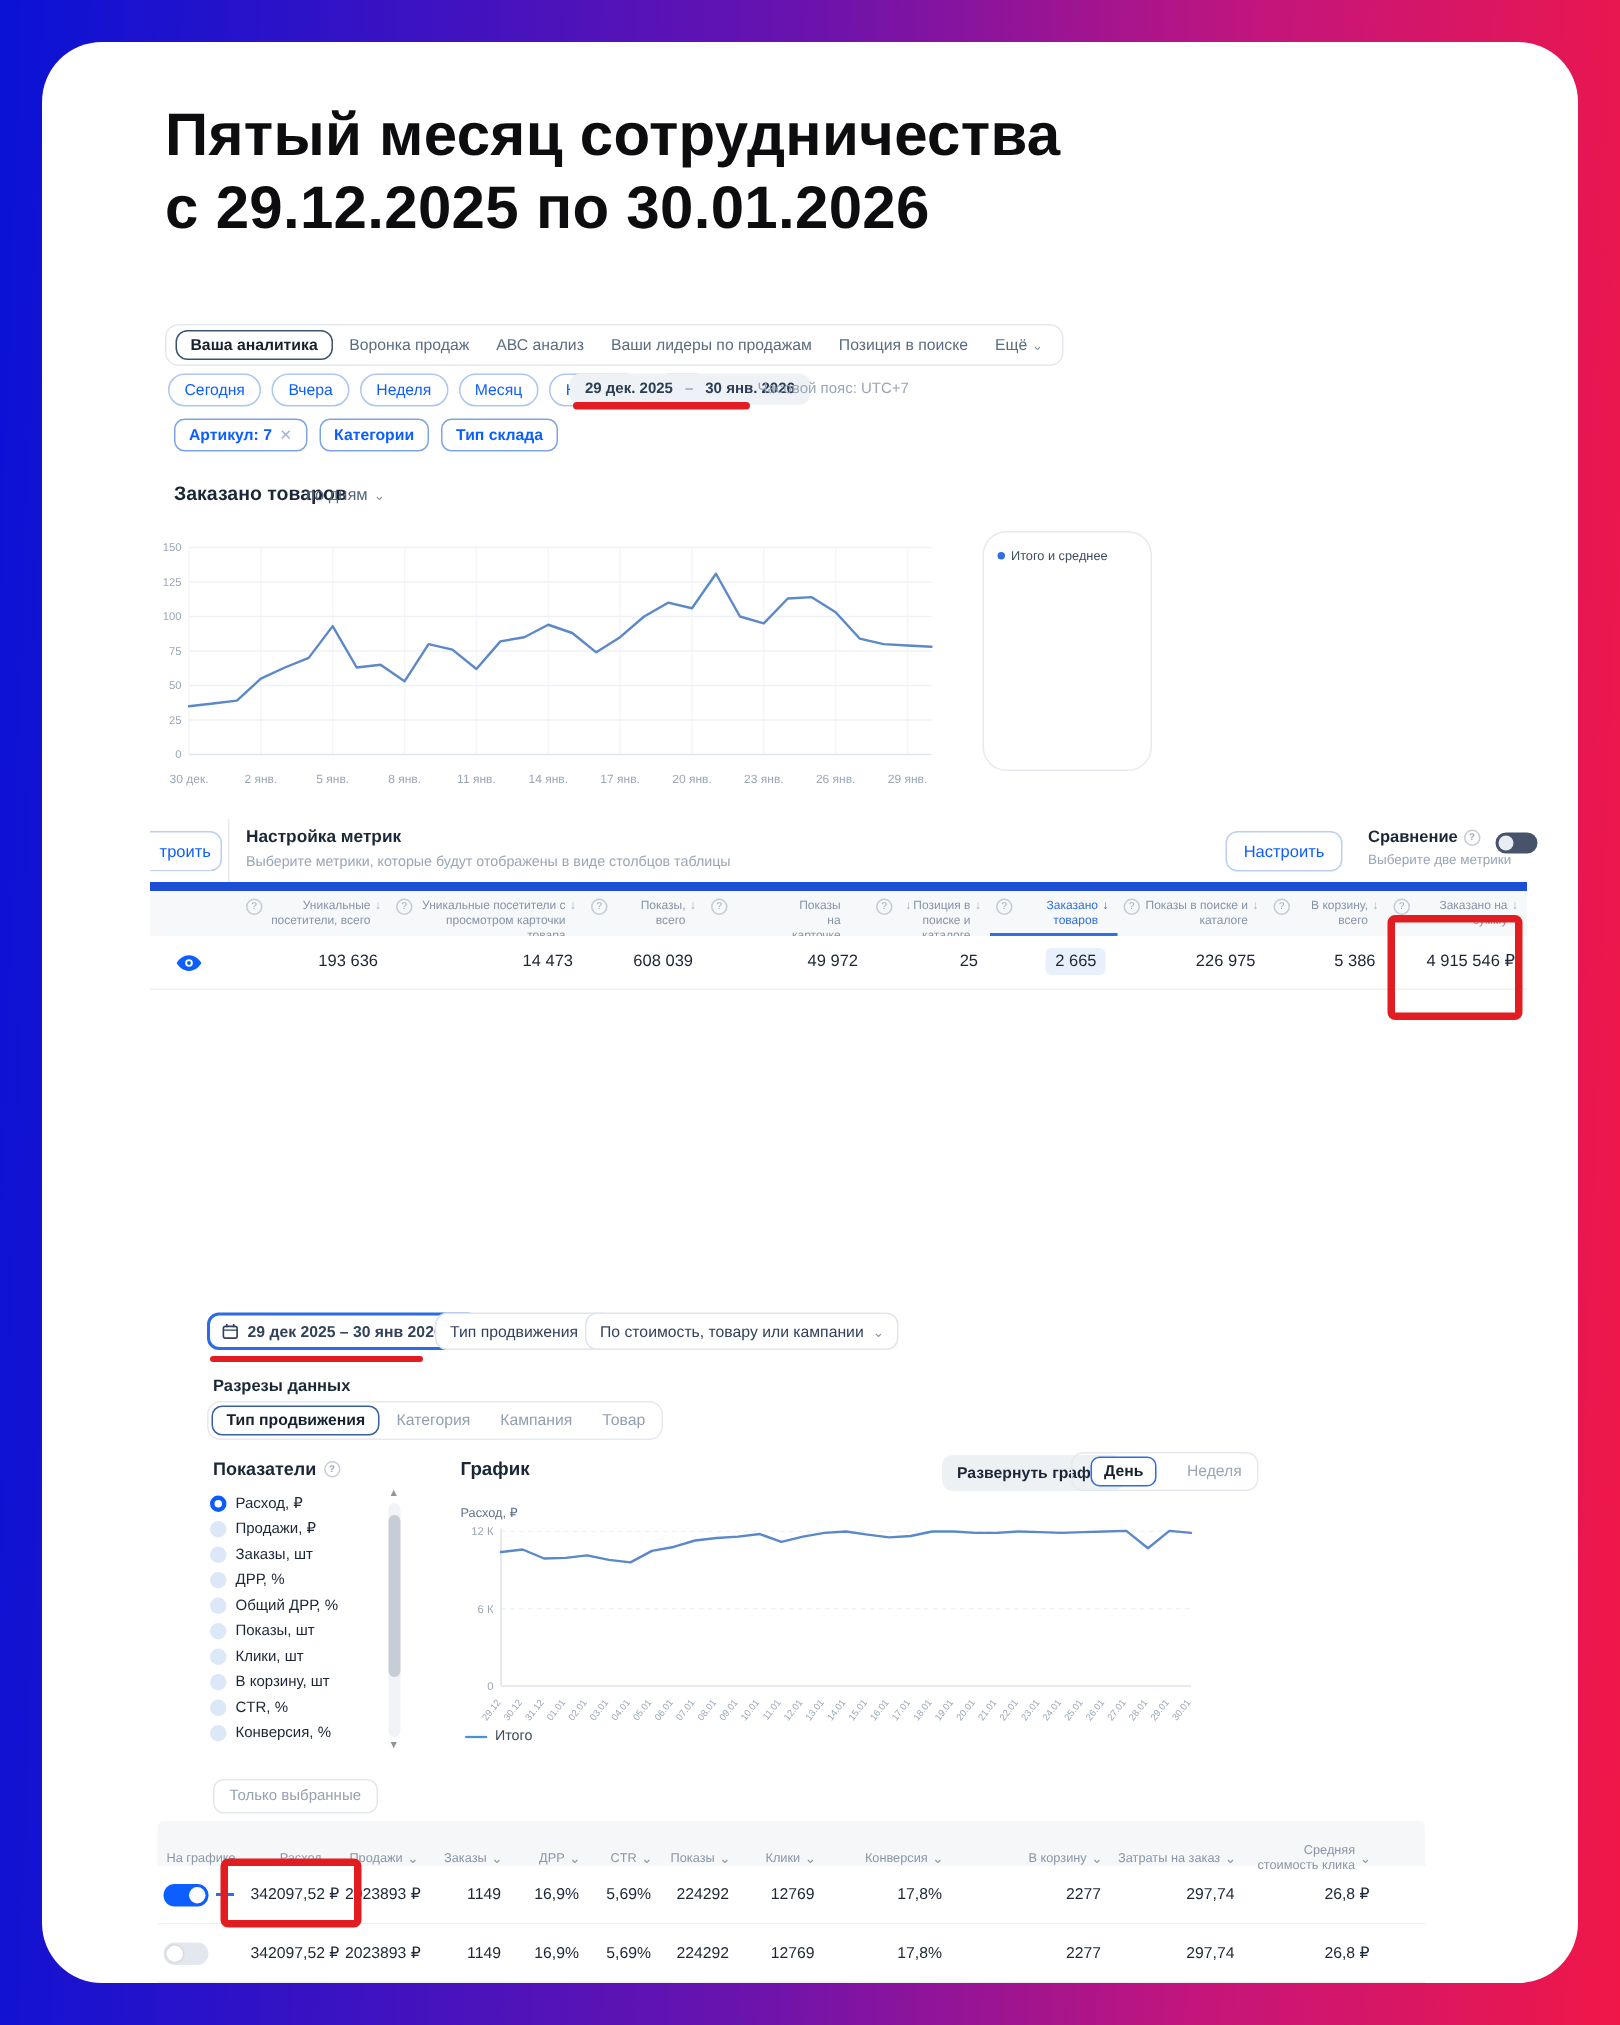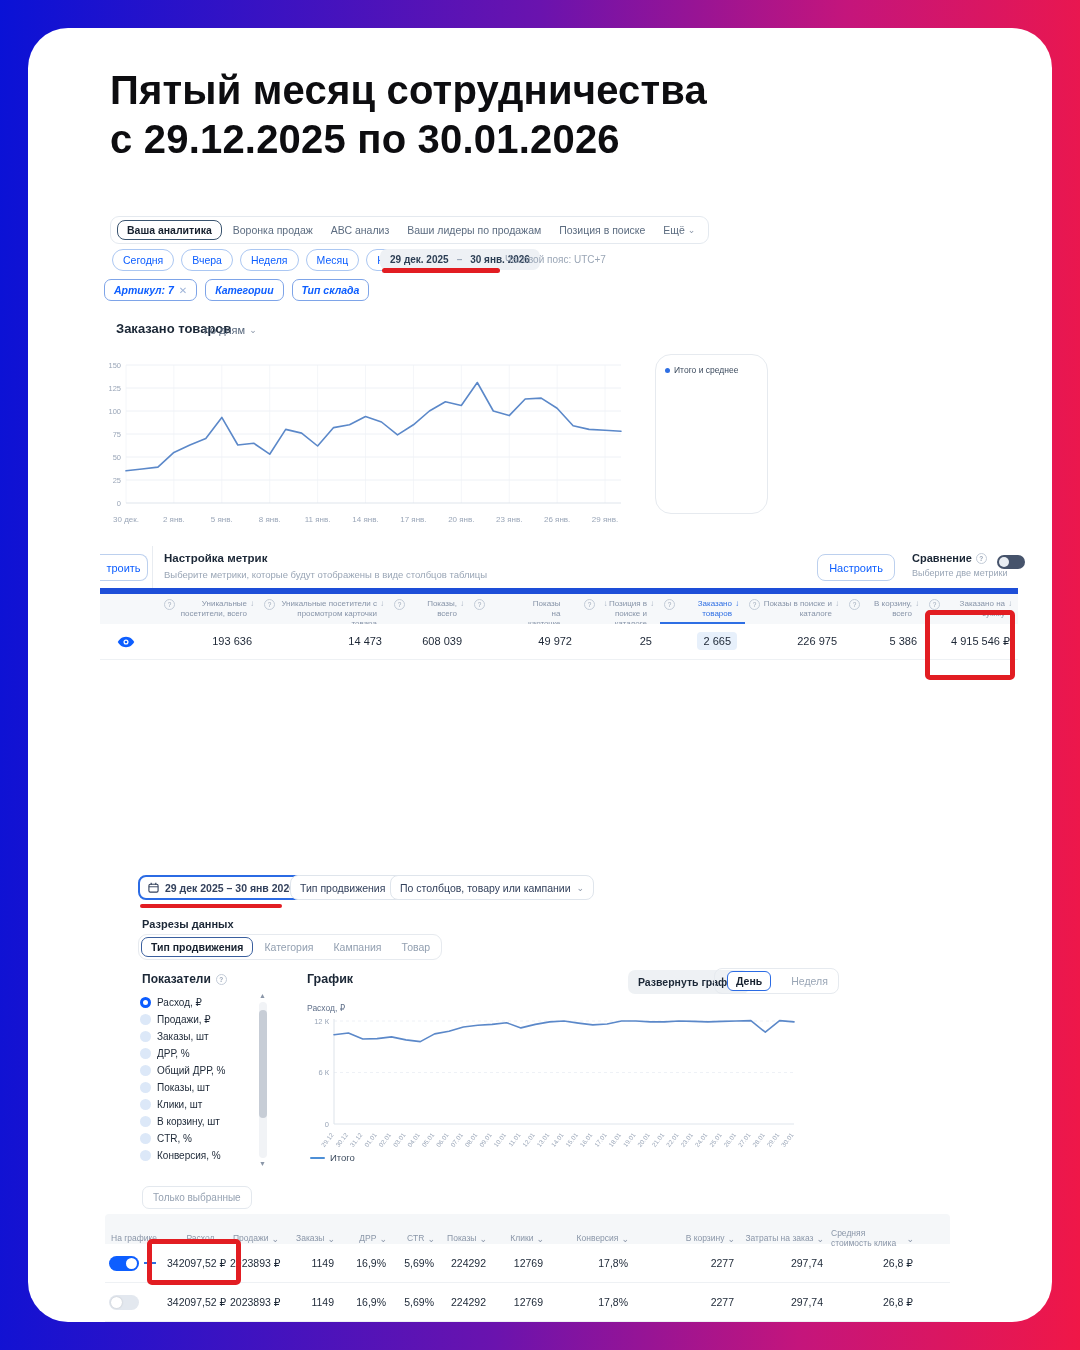--- a/index.html
+++ b/index.html
@@ -20,21 +20,21 @@
   .tabbar{left:82px;top:188px;display:flex;align-items:center;gap:4px;border:1px solid #e4e9ef;border-radius:9px;padding:2px 6px;height:28px;box-sizing:border-box;}
   .d1-tab{font-size:10.5px;color:#5c6c80;padding:4px 7px;white-space:nowrap;display:flex;align-items:center;gap:3px;}
   .d1-tab.active{border:1.5px solid #3a546f;border-radius:8px;color:#16202e;font-weight:600;padding:3px 9px;background:#fff;}
   .chev{font-size:9px;color:#8a96a8;line-height:6px;}
   
   .periods{left:84px;top:221px;display:flex;gap:7px;align-items:flex-start;}
   .pill{border:1px solid #abc7f2;border-radius:13px;color:#0d5eff;font-size:10.5px;padding:4px 10px;white-space:nowrap;background:#fff;}
   .datechip1{left:352px;top:221px;background:#eef1f5;border-radius:7px;padding:5px 10px;font-size:10px;font-weight:700;color:#2c3e54;display:flex;gap:8px;white-space:nowrap;}
   .tz{left:477px;top:226px;font-size:10px;}
   
-  .fchips{left:76px;top:251px;display:flex;gap:8px;font-style:italic;}
+  .fchips{left:88px;top:251px;display:flex;gap:8px;}
   .fchip{border:1.5px solid #7ea4e8;border-radius:7px;color:#0d5eff;font-size:10.5px;font-weight:600;padding:4px 9px;display:flex;align-items:center;gap:5px;background:#fff;}
   .fchip .x{color:#9fb4d8;font-size:10px;}
   
   .c1title{left:88px;top:293px;font-size:13px;font-weight:800;color:#1b2736;}
   .c1mode{left:176px;top:296px;font-size:11px;color:#55657a;display:flex;gap:4px;align-items:center;}
   .legendbox{left:627px;top:326px;width:113px;height:160px;border:1px solid #e6eaef;border-radius:16px;box-sizing:border-box;padding:10px 9px;}
   .legenditem{font-size:8.5px;color:#3c4b5e;display:flex;align-items:center;gap:4px;}
   .bluedot{width:5px;height:5px;border-radius:50%;background:#2e6fe4;flex:0 0 auto;}
   
   .cutbtn{left:72px;top:526px;width:48px;height:27px;border:1px solid #bcd0ee;border-left:none;border-radius:0 8px 8px 0;color:#0d5eff;font-size:11px;display:flex;align-items:center;justify-content:center;box-sizing:border-box;background:#fff;}
@@ -82,21 +82,21 @@
   .expandbtn{left:600px;top:942px;height:24px;background:#eef1f4;border-radius:7px;display:flex;align-items:center;padding:0 10px;font-size:10.5px;font-weight:700;color:#1b2736;}
   .dwtoggle{left:686px;top:940px;display:flex;align-items:center;border:1px solid #e6eaef;border-radius:8px;padding:2px;height:26px;box-sizing:border-box;gap:2px;}
   .dw{font-size:10.5px;color:#9aa6b6;padding:3px 8px;margin-left:10px;}
   .dw.active{border:1.5px solid #2b6be4;border-radius:6px;color:#16202e;font-weight:600;background:#fff;}
   .ylab2{left:279px;top:975px;font-size:8.5px;color:#60708a;}
   .legend2{left:282px;top:1124px;display:flex;align-items:center;gap:5px;font-size:9.5px;color:#3c4b5e;}
   .ldash{width:15px;height:0;border-top:2.5px solid #4d8fd6;border-radius:2px;}
   
   .bt{left:77px;top:1186px;width:845px;}
   .bthead{display:flex;background:#f5f7f9;height:30px;border-radius:4px 4px 0 0;}
-  .bt-th{display:flex;align-items:center;justify-content:flex-end;gap:3px;font-size:8.5px;color:#8a96a8;padding:0 5px 0 2px;box-sizing:border-box;line-height:1.15;margin-top:20px;}
+  .bt-th{display:flex;align-items:center;justify-content:flex-end;gap:3px;font-size:8.5px;color:#8a96a8;padding:0 5px 0 2px;box-sizing:border-box;text-align:right;line-height:1.15;margin-top:20px;}
   .bt-th.first{justify-content:flex-start;padding-left:6px;}
   .btrow{display:flex;height:38px;border-bottom:1px solid #eef1f4;background:#fff;align-items:center;}
   .bt-val{font-size:10.5px;color:#1c2736;text-align:right;padding-right:6px;box-sizing:border-box;white-space:nowrap;}
   .tgcell{display:flex;align-items:center;gap:5px;padding-left:4px;box-sizing:border-box;}
   .tg{width:30px;height:15px;border-radius:9px;position:relative;flex:0 0 auto;}
   .tg.on{background:#0d5eff;}
   .tg.on .knob{position:absolute;right:2px;top:2px;width:11px;height:11px;border-radius:50%;background:#fff;}
   .tg.off{background:#e3e8ef;}
   .tg.off .knob{position:absolute;left:2px;top:2px;width:11px;height:11px;border-radius:50%;background:#fff;box-shadow:0 0 2px rgba(0,0,0,.2);}
   .seriesdash{width:12px;height:0;border-top:2px solid #2e6fe4;}
@@ -288,21 +288,21 @@
         <line x1="1" y1="5.2" x2="11" y2="5.2" stroke="#33415c" stroke-width="1"></line>
       </svg>
     <span>29 дек 2025 – 30 янв 2026</span>
     <span class="x" style="color:#8fa2c2;">✕</span>
   </div>
   <div class="abs ddchip" style="left:262px;top:847px;">
     <span>Тип продвижения</span>
     <span class="chev">⌄</span>
   </div>
   <div class="abs ddchip" style="left:362px;top:847px;">
-    <span>По столбцов, товару или кампании</span>
+    <span>По стоимость, товару или кампании</span>
     <span class="chev">⌄</span>
   </div>
 
   <div class="abs slices-title">Разрезы данных</div>
   <div class="abs slicetabs">
       <div class="slicetab active">Тип продвижения</div>
       <div class="slicetab">Категория</div>
       <div class="slicetab">Кампания</div>
       <div class="slicetab">Товар</div>
     </div>

